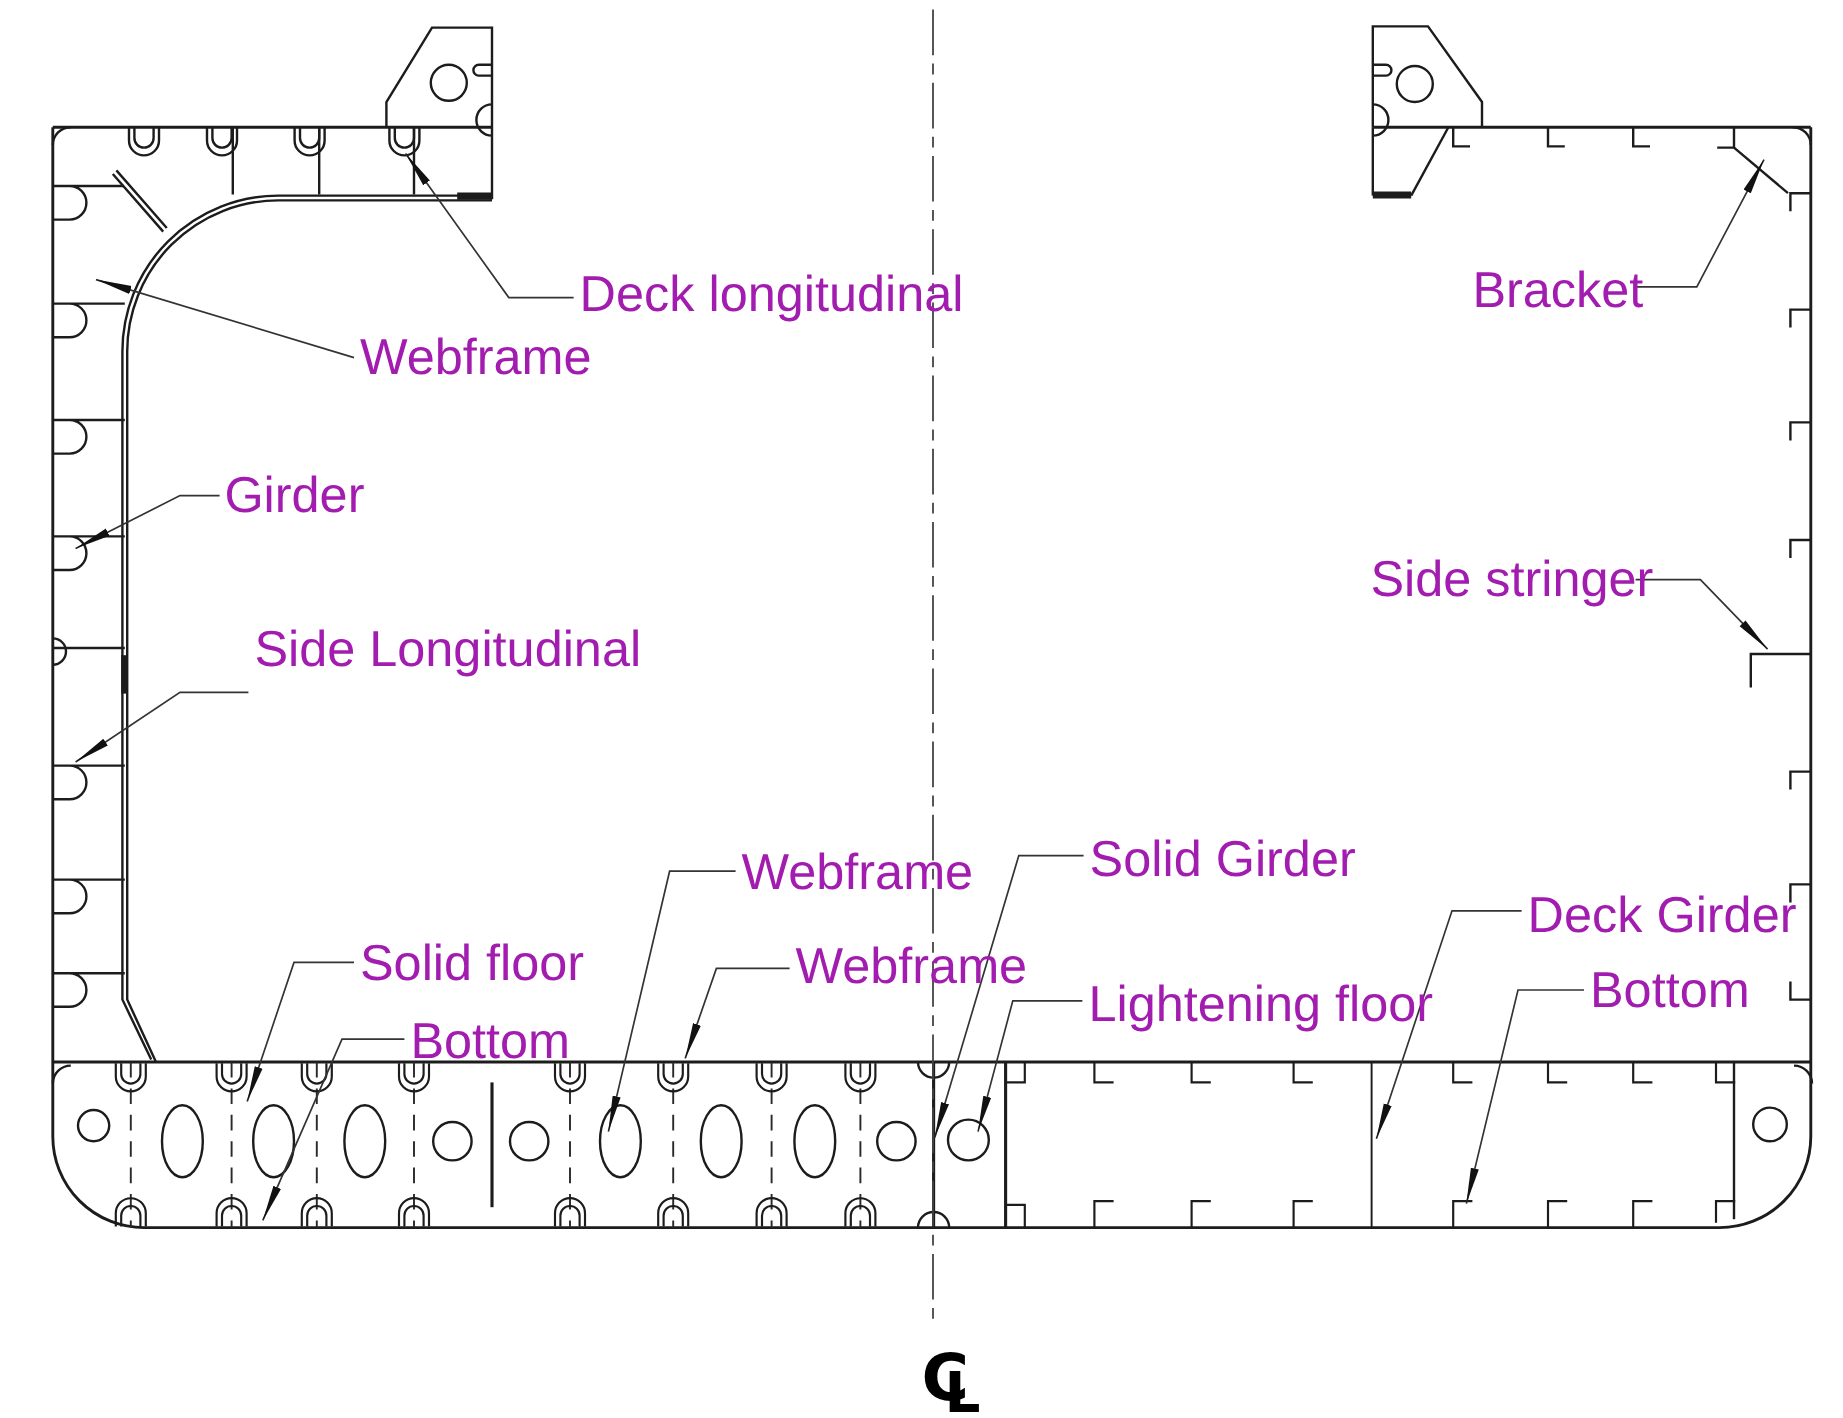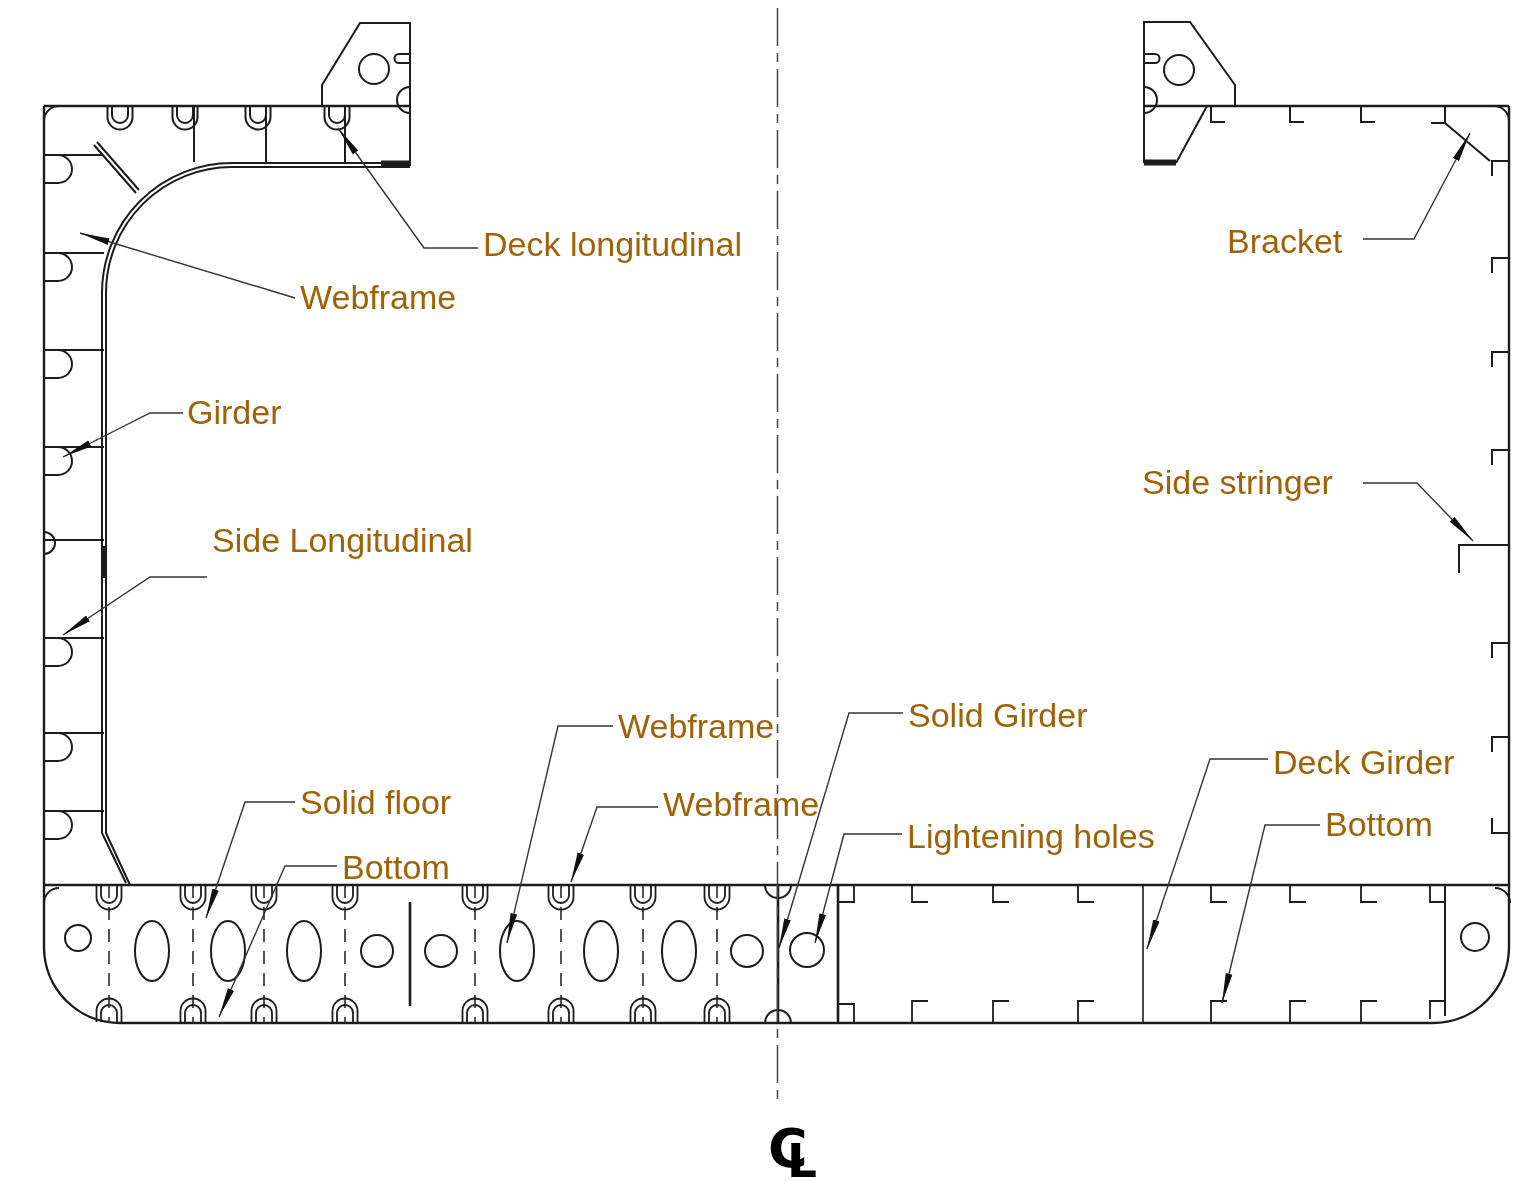--- a/index.html
+++ b/index.html
@@ -1,19 +1,19 @@
 <!DOCTYPE html>
 <html><head>
 <meta charset="utf-8">
 <style>
   html,body{margin:0;padding:0;background:#ffffff;}
   #stage{position:relative;width:1536px;height:1182px;background:#ffffff;overflow:hidden;
          font-family:"Liberation Sans", sans-serif;}
   #drawing{position:absolute;left:0;top:0;}
-  .lbl{position:absolute;color:#a16207;font-size:34px;line-height:43px;white-space:nowrap;
+  .lbl{position:absolute;color:#a21caf;font-size:42px;line-height:43px;white-space:nowrap;
        font-family:"Liberation Sans", sans-serif;}
   .cl-sym{font-family:"DejaVu Sans", sans-serif;font-weight:bold;fill:#000;}
 </style>
 </head>
 <body>
 
 <div id="stage">
 
 <svg id="drawing" width="1536" height="1182" viewBox="0 0 1536 1182">
   <defs>
@@ -210,20 +210,20 @@
   <div class="lbl" style="left:300px;top:276px">Webframe</div>
   <div class="lbl" style="left:187px;top:391px">Girder</div>
   <div class="lbl" style="left:212px;top:519px">Side Longitudinal</div>
   <div class="lbl" style="left:1227px;top:220px">Bracket</div>
   <div class="lbl" style="left:1142px;top:461px">Side stringer</div>
   <div class="lbl" style="left:618px;top:705px">Webframe</div>
   <div class="lbl" style="left:908px;top:694px">Solid Girder</div>
   <div class="lbl" style="left:300px;top:781px">Solid floor</div>
   <div class="lbl" style="left:663px;top:783px">Webframe</div>
   <div class="lbl" style="left:342px;top:846px">Bottom</div>
-  <div class="lbl" style="left:907px;top:815px">Lightening holes</div>
+  <div class="lbl" style="left:907px;top:815px">Lightening floor</div>
   <div class="lbl" style="left:1273px;top:741px">Deck Girder</div>
   <div class="lbl" style="left:1325px;top:803px">
     <div>Bottom</div>
   </div>
 </div>
 
 </div>
 
 </body></html>

